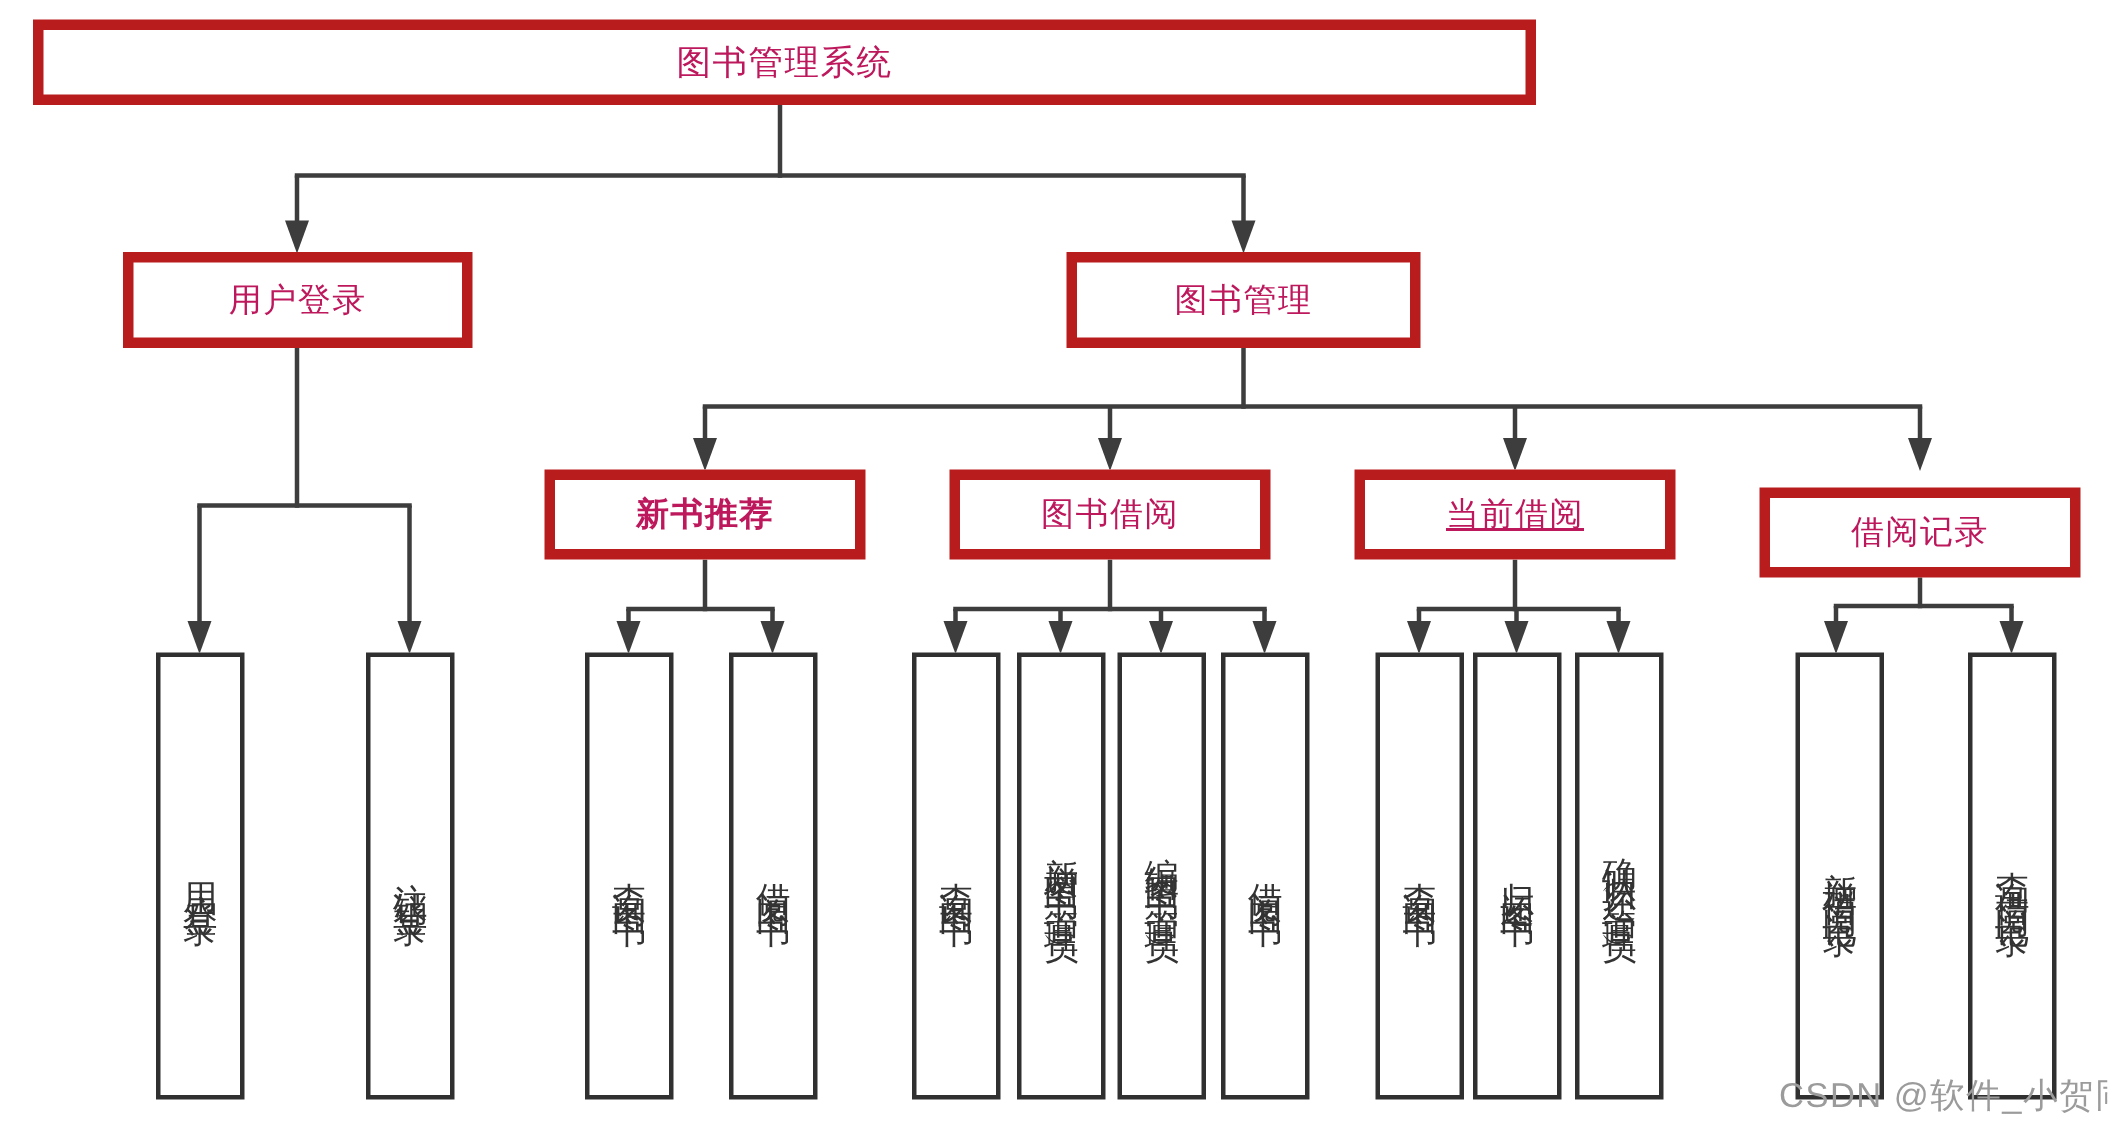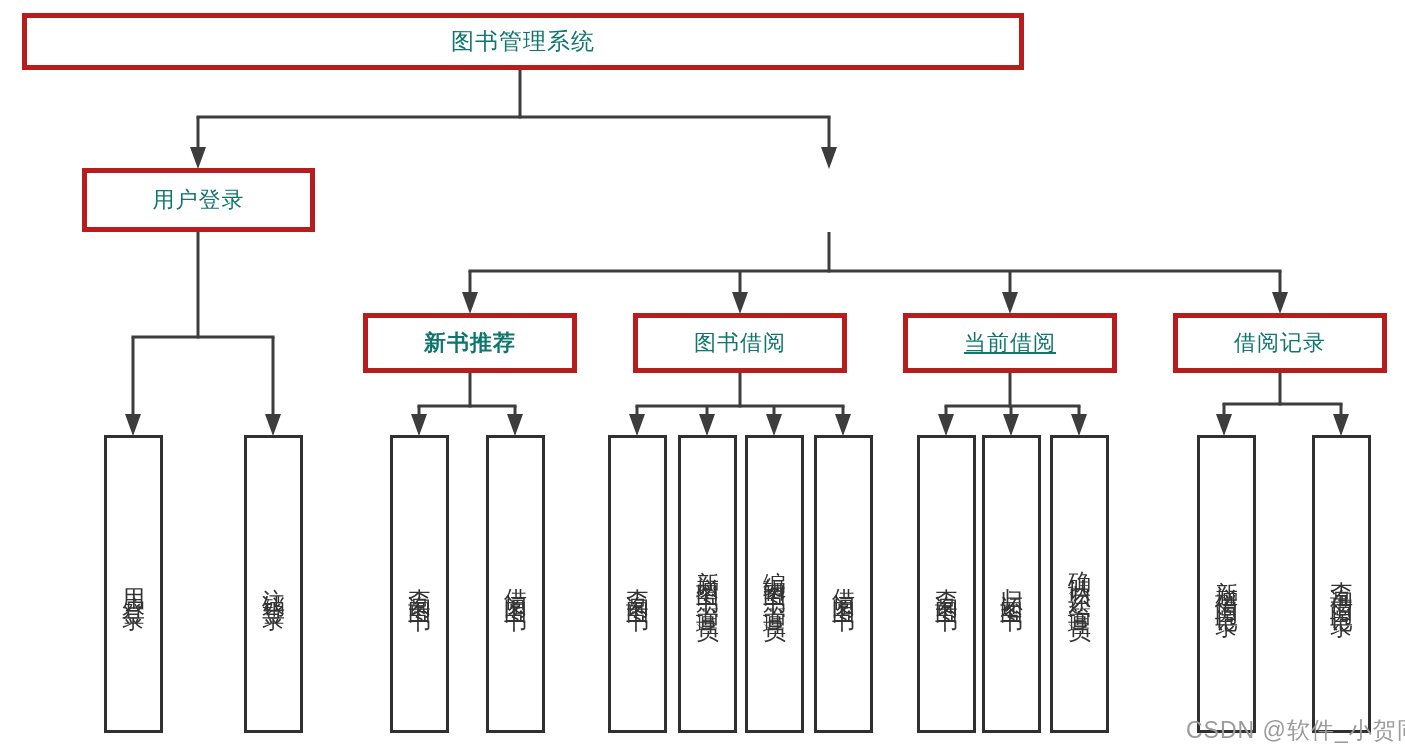--- a/index.html
+++ b/index.html
@@ -13,24 +13,24 @@
     background: #ffffff;
     overflow: hidden;
   }
   #connectors {
     position: absolute; left: 0; top: 0;
     width: 1405px; height: 747px;
   }
   .hbox {
     position: absolute;
     box-sizing: border-box;
-    border: 5px solid #b91c1c;
+    border: 7px solid #b91c1c;
     background: #ffffff;
     display: flex; align-items: center; justify-content: center;
-    color: #0f766e;
+    color: #be185d;
     font-size: 22px;
     letter-spacing: 1px;
     z-index: 2;
     text-align: right;
   }
   .root-box { font-size: 23px; }
   .leaf {
     position: absolute;
     top: 435px; width: 59px; height: 298px;
     box-sizing: border-box;
@@ -131,31 +131,34 @@
     </g>
   </svg>
 
   <div class="hbox root-box" style="left:22px; top:13px; width:1002px; height:57px;">
     <span>图书管理系统</span>
   </div>
 
   <div class="hbox" style="left:82px; top:168px; width:233px; height:64px;">
     <span>用户登录</span>
   </div>
+  <div class="hbox" style="left:711px; top:168px; width:236px; height:64px;">
+    <span>图书管理</span>
+  </div>
 
   <div class="hbox" style="left:363px; top:313px; width:214px; height:60px;font-weight:bold;">
     <span>新书推荐</span>
   </div>
   <div class="hbox" style="left:633px; top:313px; width:214px; height:60px;">
     <span>图书借阅</span>
   </div>
   <div class="hbox" style="left:903px; top:313px; width:214px; height:60px;text-decoration:underline;">
     <span>当前借阅</span>
   </div>
-  <div class="hbox" style="left:1173px; top:313px; width:214px; height:60px;">
+  <div class="hbox" style="left:1173px; top:325px; width:214px; height:60px;">
     <span>借阅记录</span>
   </div>
 
   <div class="leaf" style="left:104px;">
     <span>用户登录</span>
   </div>
   <div class="leaf" style="left:244px;">
     <span>注销登录</span>
   </div>
 

